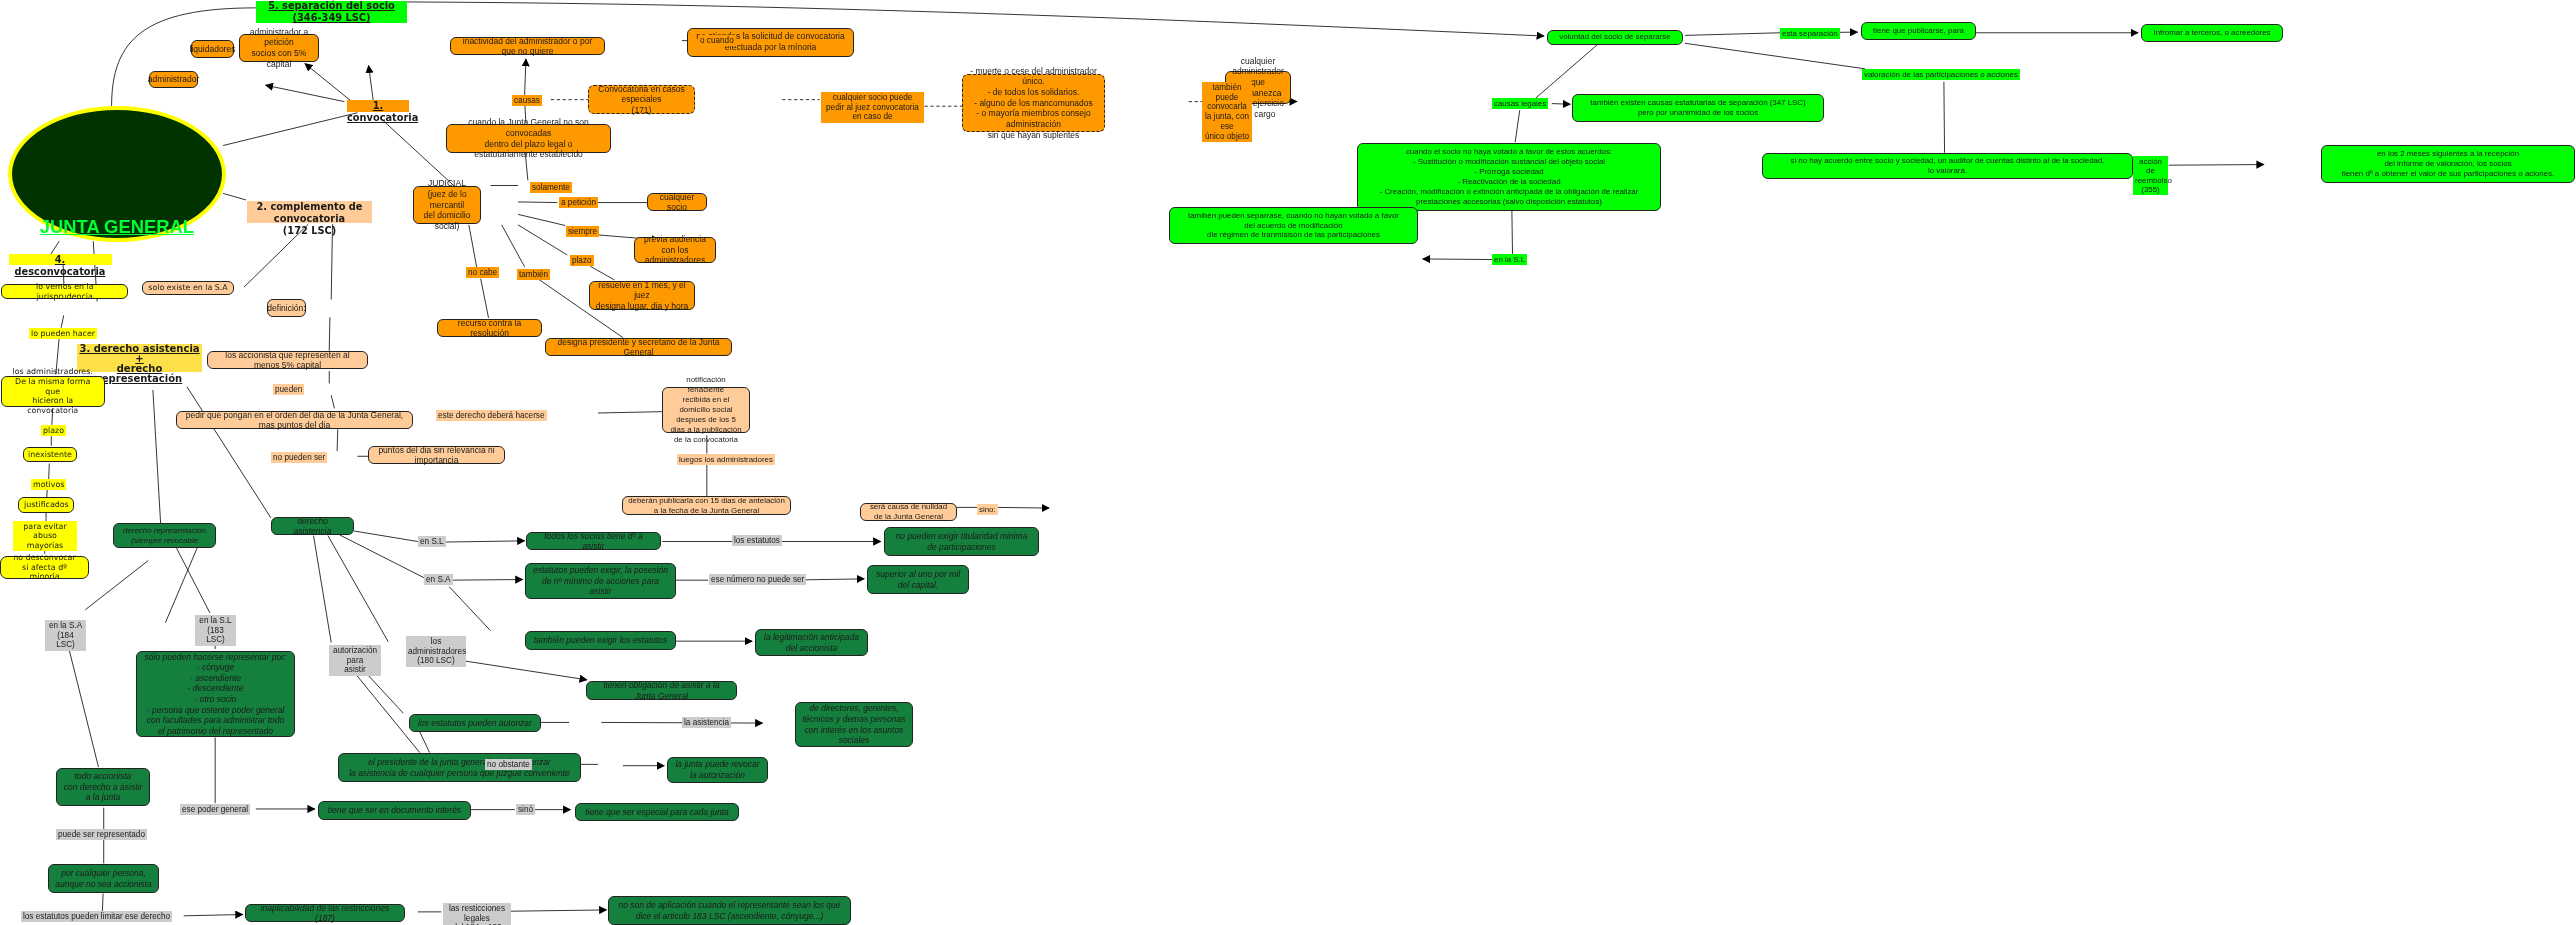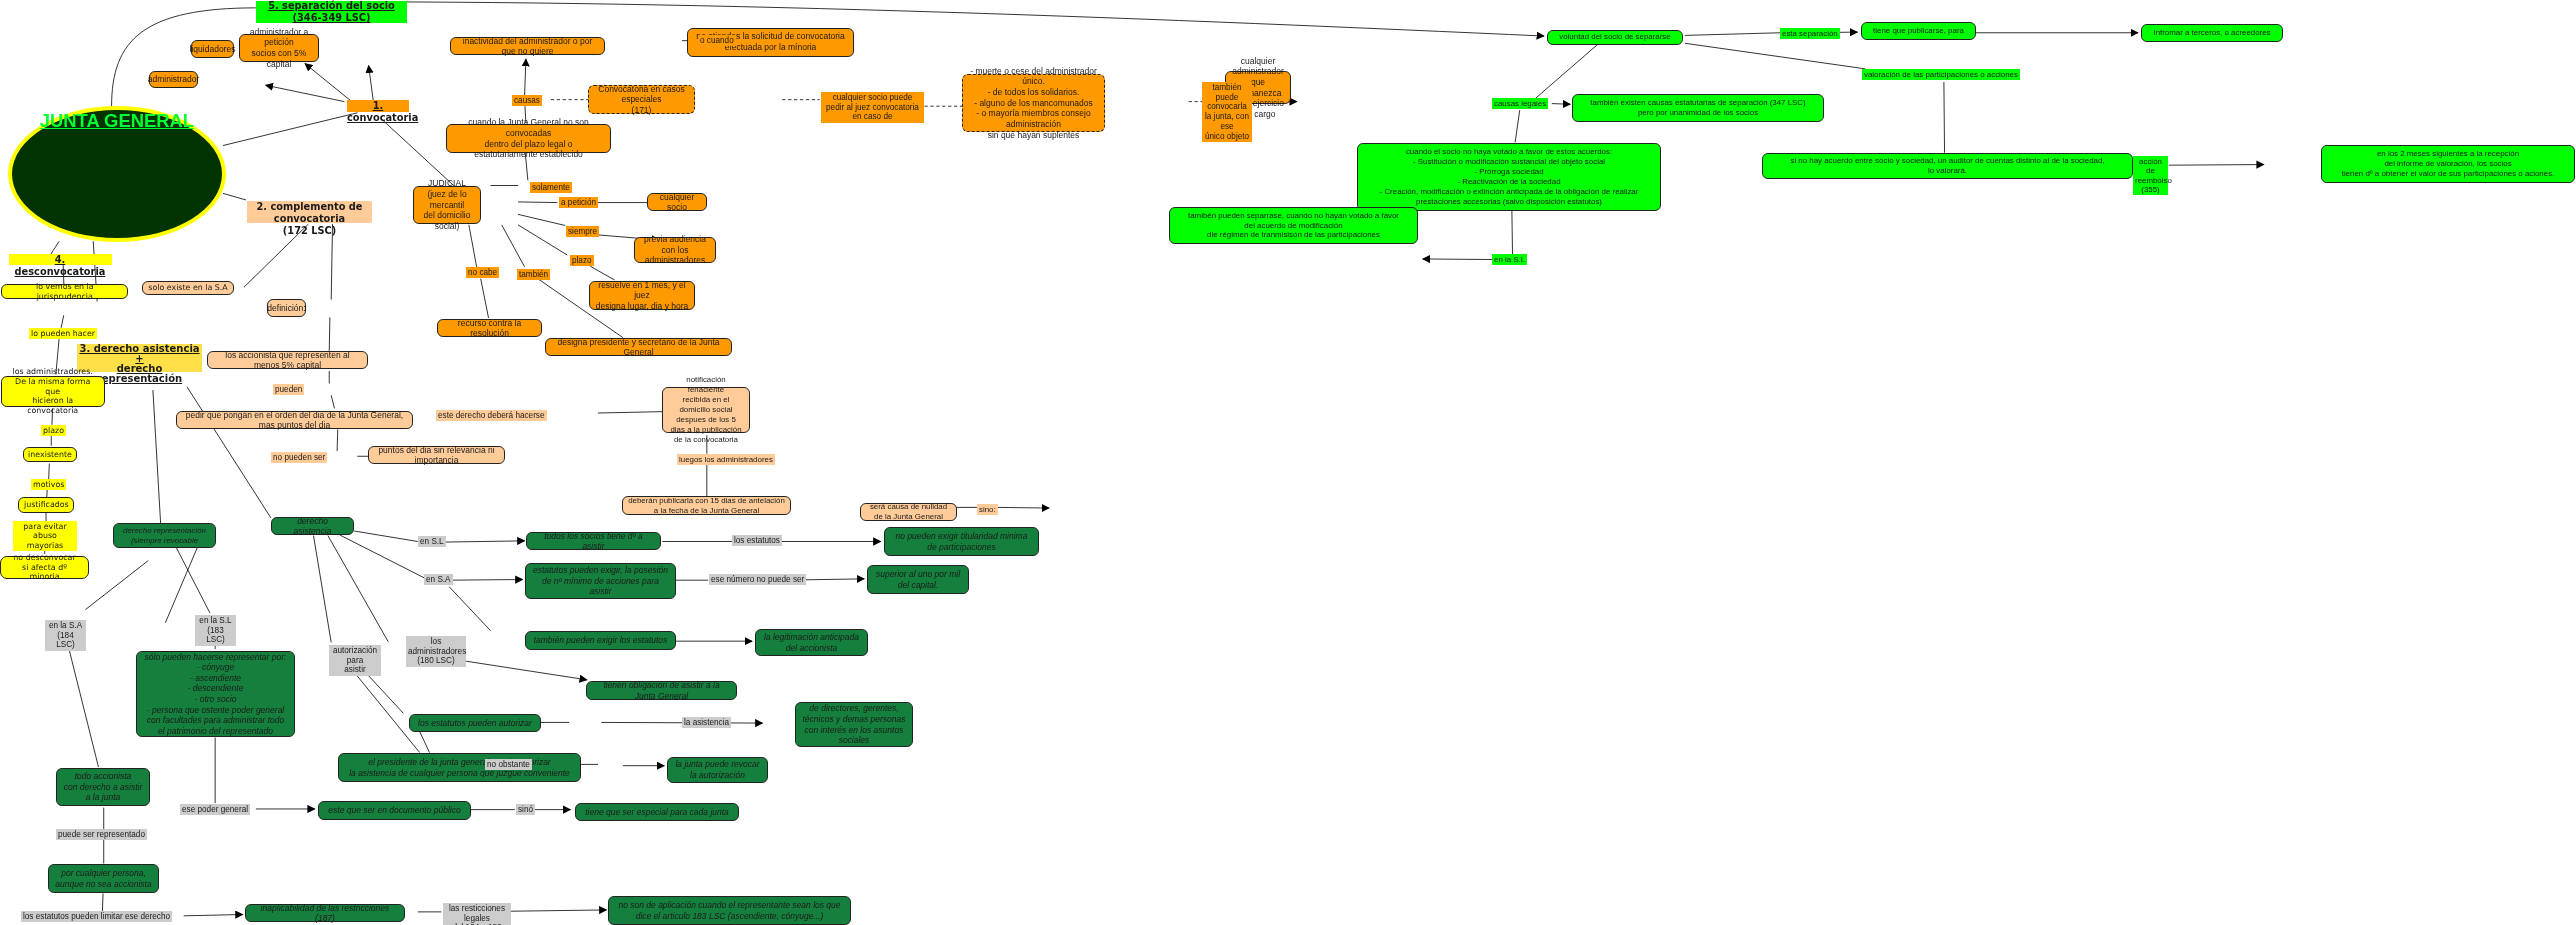--- a/index.html
+++ b/index.html
@@ -20,21 +20,21 @@
          font-size:8.2px; line-height:1.2; padding:0.7px 2px; }
   .lo { background:#ff9900; }
   .lp { background:#ffcc99; }
   .lg { background:#cccccc; }
   .lgr { background:#00ff00; font-family:"Liberation Sans", sans-serif; font-size:7.9px; }
   .ly { background:#ffff00; }
   .head { position:absolute; font-weight:bold; text-decoration:underline; text-align:center;
           white-space:pre-line; box-sizing:border-box; font-size:11px; line-height:1.2; }
   #main-node { position:absolute; left:7.9px; top:106px; width:218px; height:136px;
                border-radius:50%; background:#003300; border:4.6px solid #ffff00; box-sizing:border-box;
-               display:flex; align-items:flex-start; justify-content:center; }
+               display:flex; align-items:flex-end; justify-content:center; }
   #main-node span { color:#00ff33; font-size:18.4px; font-weight:bold; text-decoration:underline;
                     font-family:"Liberation Sans", sans-serif; }
 </style>
 </head>
 <body>
 
 <svg id="edges" viewBox="0 0 3929 1411">
   <defs>
     <marker id="arr" viewBox="0 0 10 10" refX="9" refY="5" markerWidth="9" markerHeight="9" orient="auto">
       <path d="M0,0 L10,5 L0,10 z" fill="#000"></path>
@@ -254,21 +254,21 @@
 <div class="n g narrow" style="left:113px;top:523px;width:103px;height:25px;font-size:7.9px;">derecho representación
 (siempre revocable</div>
 <div class="n g narrow" style="left:136px;top:651px;width:159px;height:86px;">sólo pueden hacerse representar por:
 - cónyuge
 - ascendiente
 - descendiente
 - otro socio
 - persona que ostente poder general
 con facultades para administrar todo
 el patrimonio del representado</div>
-<div class="n g narrow" style="left:318px;top:801px;width:153px;height:19px;">este que ser en documento público</div>
+<div class="n g narrow" style="left:318px;top:801px;width:153px;height:19px;">tiene que ser en documento interés</div>
 <div class="n g narrow" style="left:575px;top:803px;width:164px;height:18.4px;">tiene que ser especial para cada junta</div>
 <div class="n g narrow" style="left:56px;top:768px;width:94px;height:38px;">todo accionista
 con derecho a asistir
 a la junta</div>
 <div class="n g narrow" style="left:48px;top:864px;width:111px;height:29px;">por cualquier persona,
 aunque no sea accionista</div>
 <div class="n g narrow" style="left:245px;top:904px;width:160px;height:18.4px;">inaplicabilidad de las restricciones (187)</div>
 <div class="n g narrow" style="left:608px;top:896px;width:243px;height:29px;">no son de aplicación cuando el representante sean los que
 dice el articulo 183 LSC (ascendiente, cónyuge...)</div>
 

